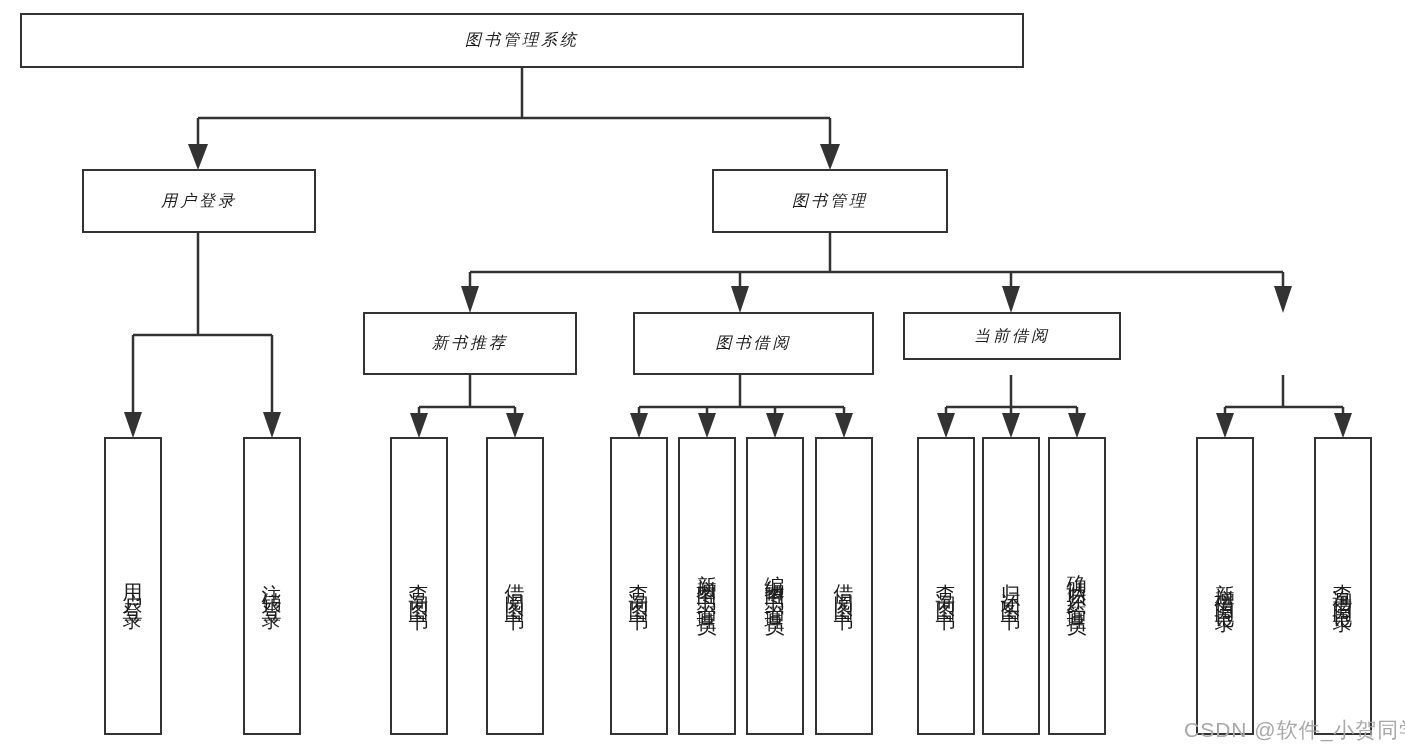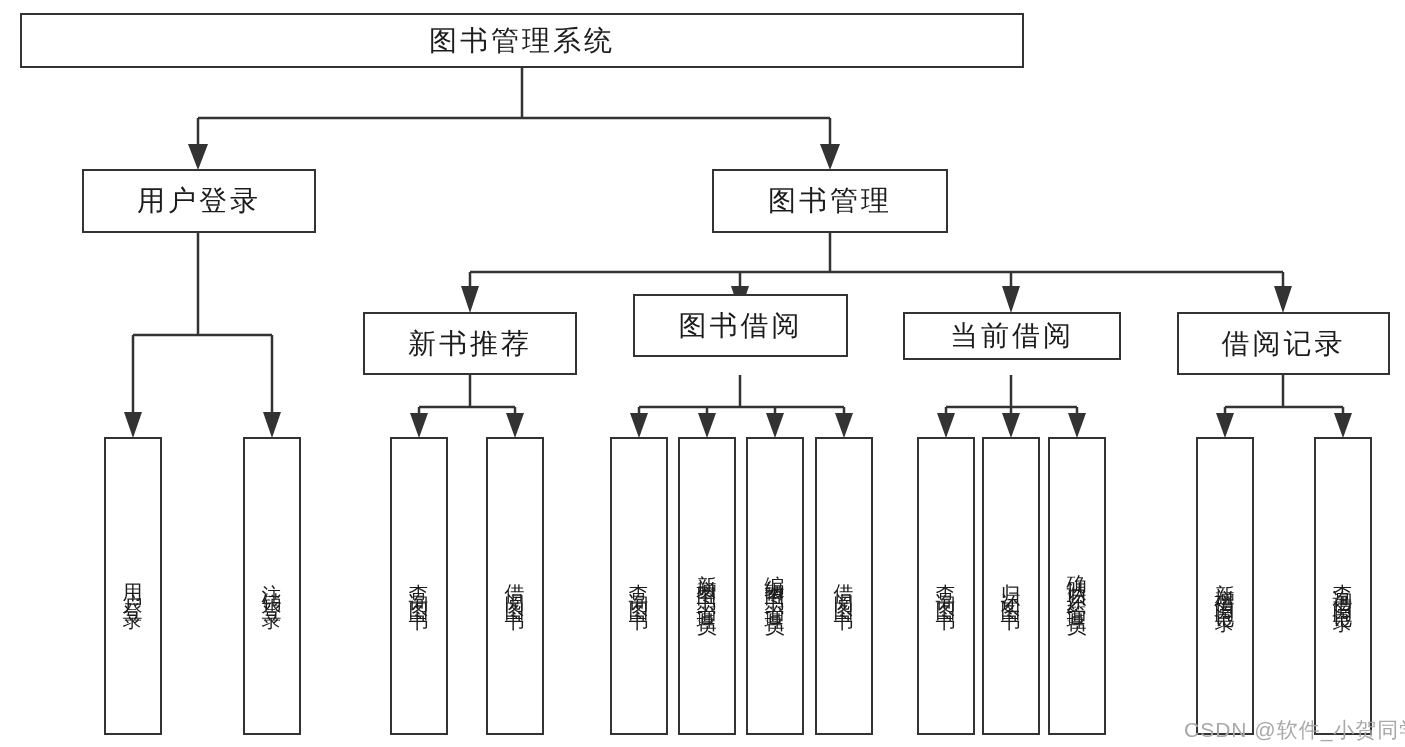--- a/index.html
+++ b/index.html
@@ -13,23 +13,24 @@
   .node {
     position: absolute;
     background: #ffffff;
     border: 2px solid #333333;
     color: #1c1c1c;
     display: grid;
     place-items: center;
     text-align: center;
   }
   .node.h {
-    font-size: 28px;
+    font-size: 16px;
     letter-spacing: 3px;
     white-space: nowrap;
+    font-style: italic;
   }
   .node.v {
     writing-mode: vertical-rl;
     text-orientation: mixed;
     font-size: 20px;
     letter-spacing: 9px;
     line-height: 1;
   }
   .node.v.long { letter-spacing: 6px; }
   .watermark {
@@ -88,23 +89,22 @@
       <polygon points="1334,413 1352,413 1343,438"></polygon>
     </g>
   </svg>
 
   <div class="node h" style="left:20px; top:13px; width:1004px; height:55px;">图书管理系统</div>
 
   <div class="node h" style="left:82px; top:169px; width:234px; height:64px;">用户登录</div>
   <div class="node h" style="left:363px; top:312px; width:214px; height:63px;">新书推荐</div>
 
   <div class="node h" style="left:712px; top:169px; width:236px; height:64px;">图书管理</div>
-  <div class="node h" style="left:633px; top:294px; width:215px; height:63px;">图书借阅</div>
+  <div class="node h" style="left:633px; top:312px; width:241px; height:63px;">图书借阅</div>
   <div class="node h" style="left:903px; top:312px; width:218px; height:48px;">当前借阅</div>
-  <div class="node h" style="left:1177px; top:312px; width:213px; height:63px;">借阅记录</div>
 
   <div class="node v" style="left:104px; top:437px; width:58px; height:298px;">用户登录</div>
   <div class="node v" style="left:243px; top:437px; width:58px; height:298px;">注销登录</div>
 
   <div class="node v" style="left:390px; top:437px; width:58px; height:298px;">查询图书</div>
   <div class="node v" style="left:486px; top:437px; width:58px; height:298px;">借阅图书</div>
 
   <div class="node v" style="left:610px; top:437px; width:58px; height:298px;">查询图书</div>
   <div class="node v long" style="left:678px; top:437px; width:58px; height:298px;">新增图书（管理员）</div>
   <div class="node v long" style="left:746px; top:437px; width:58px; height:298px;">编辑图书（管理员）</div>

